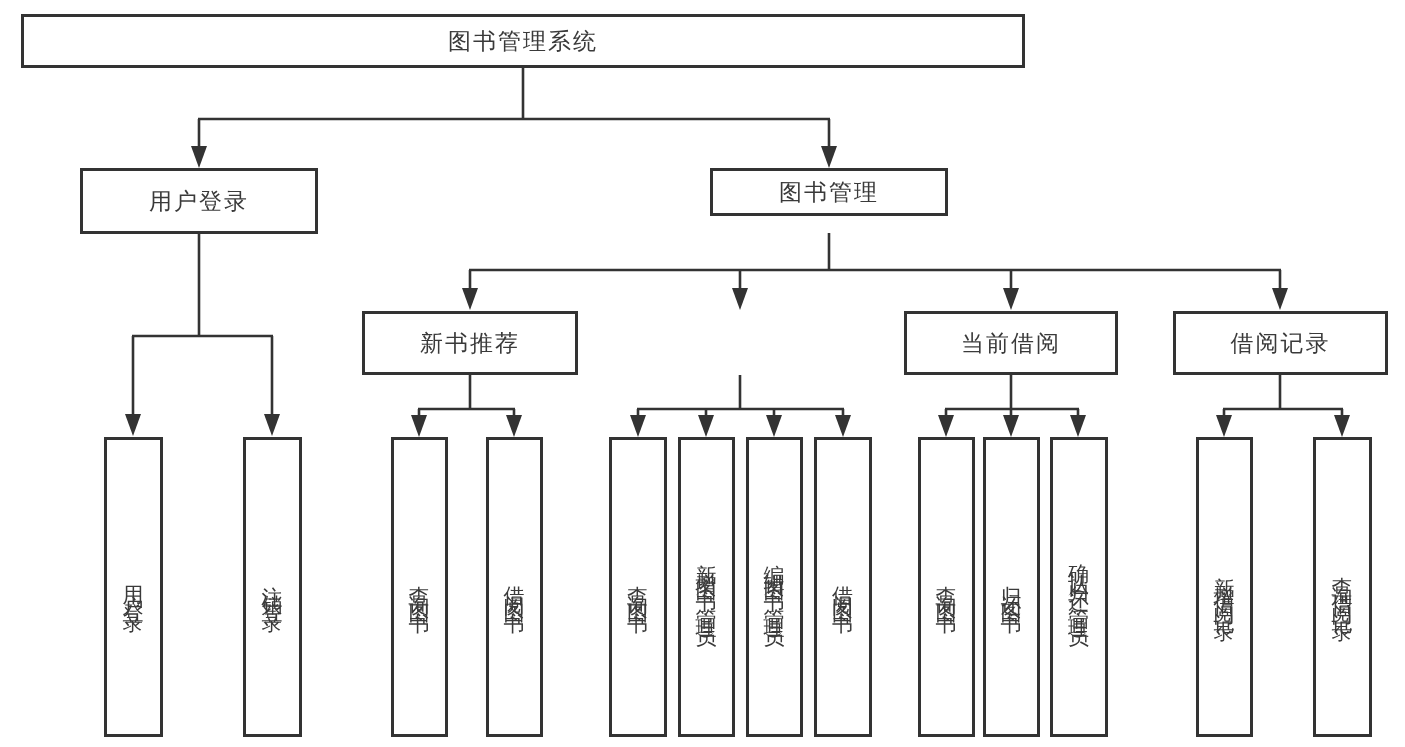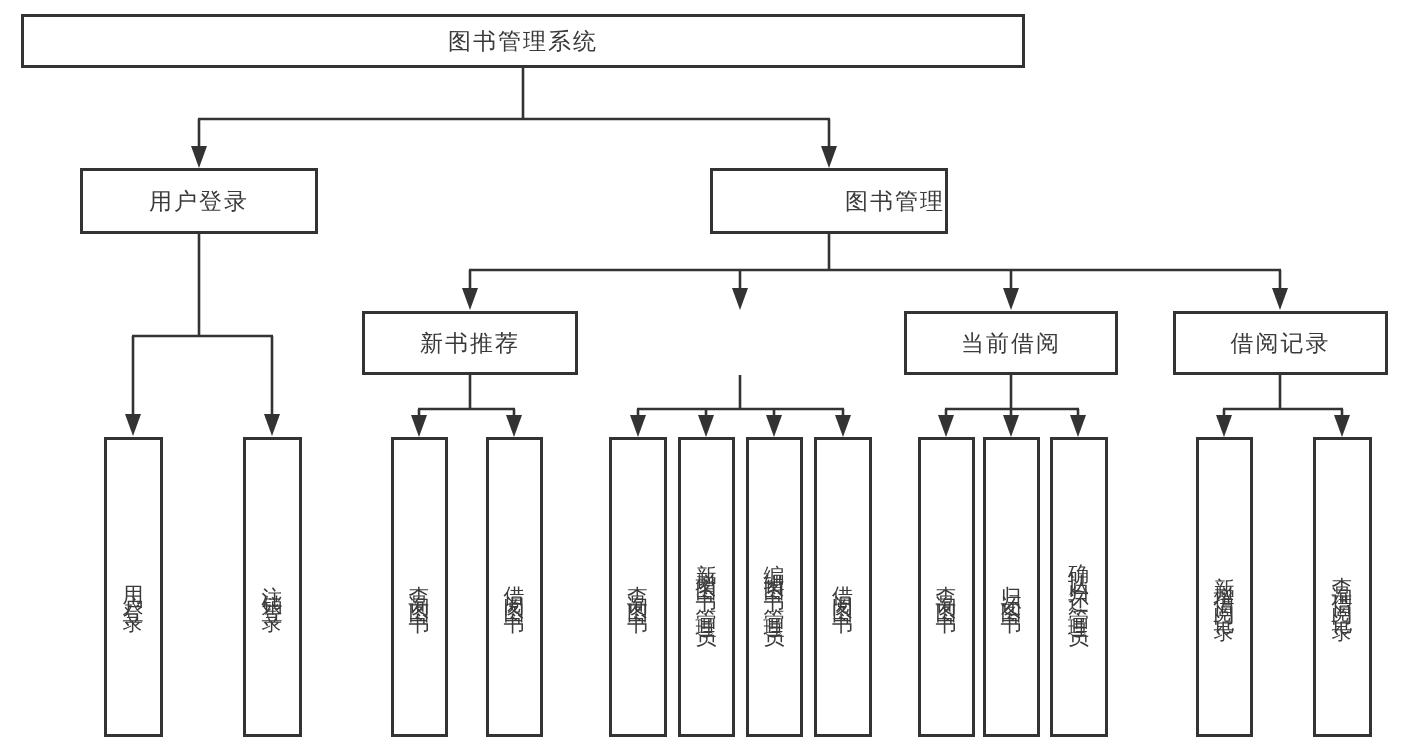--- a/index.html
+++ b/index.html
@@ -151,21 +151,21 @@
     </g>
   </svg>
 
   <div class="box h" style="left:21px; top:14px; width:1004px; height:54px;">
     <span>图书管理系统</span>
   </div>
 
   <div class="box h" style="left:80px; top:168px; width:238px; height:66px;">
     <span>用户登录</span>
   </div>
-  <div class="box h" style="left:710px; top:168px; width:238px; height:66px;justify-content:flex-end;">
+  <div class="box h" style="left:710px; top:168px; width:238px; height:48px;">
     <span>图书管理</span>
   </div>
 
   <div class="box h" style="left:362px; top:311px; width:216px; height:64px;">
     <span>新书推荐</span>
   </div>
   <div class="box h" style="left:904px; top:311px; width:214px; height:64px;">
     <span>当前借阅</span>
   </div>
   <div class="box h" style="left:1173px; top:311px; width:215px; height:64px;">

